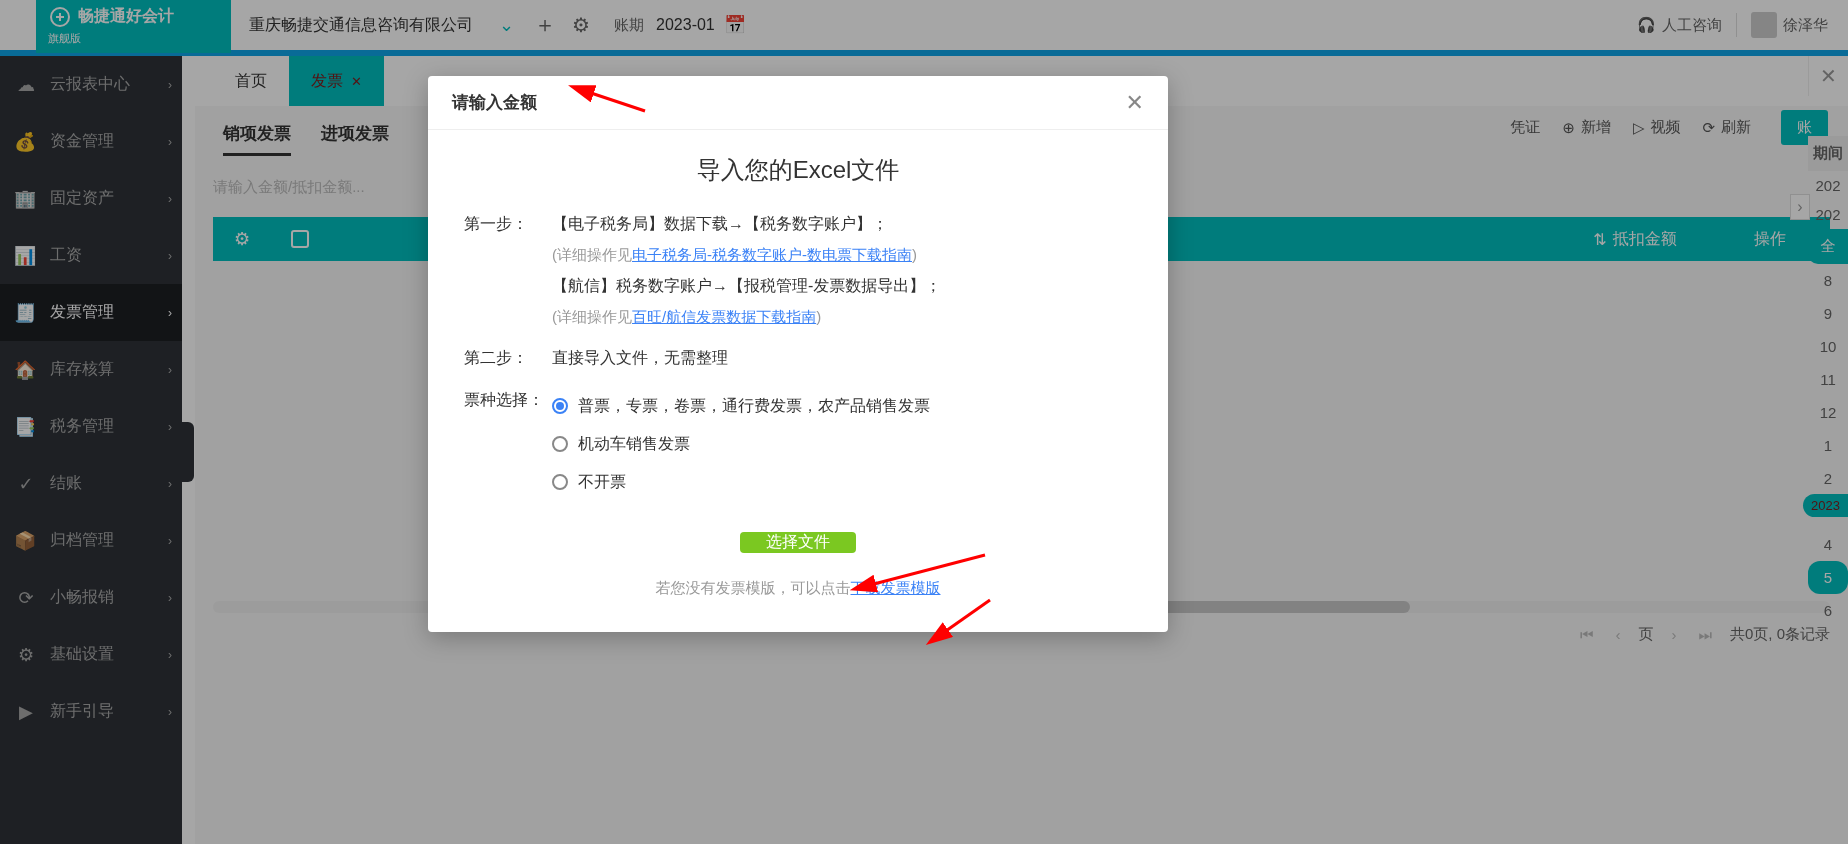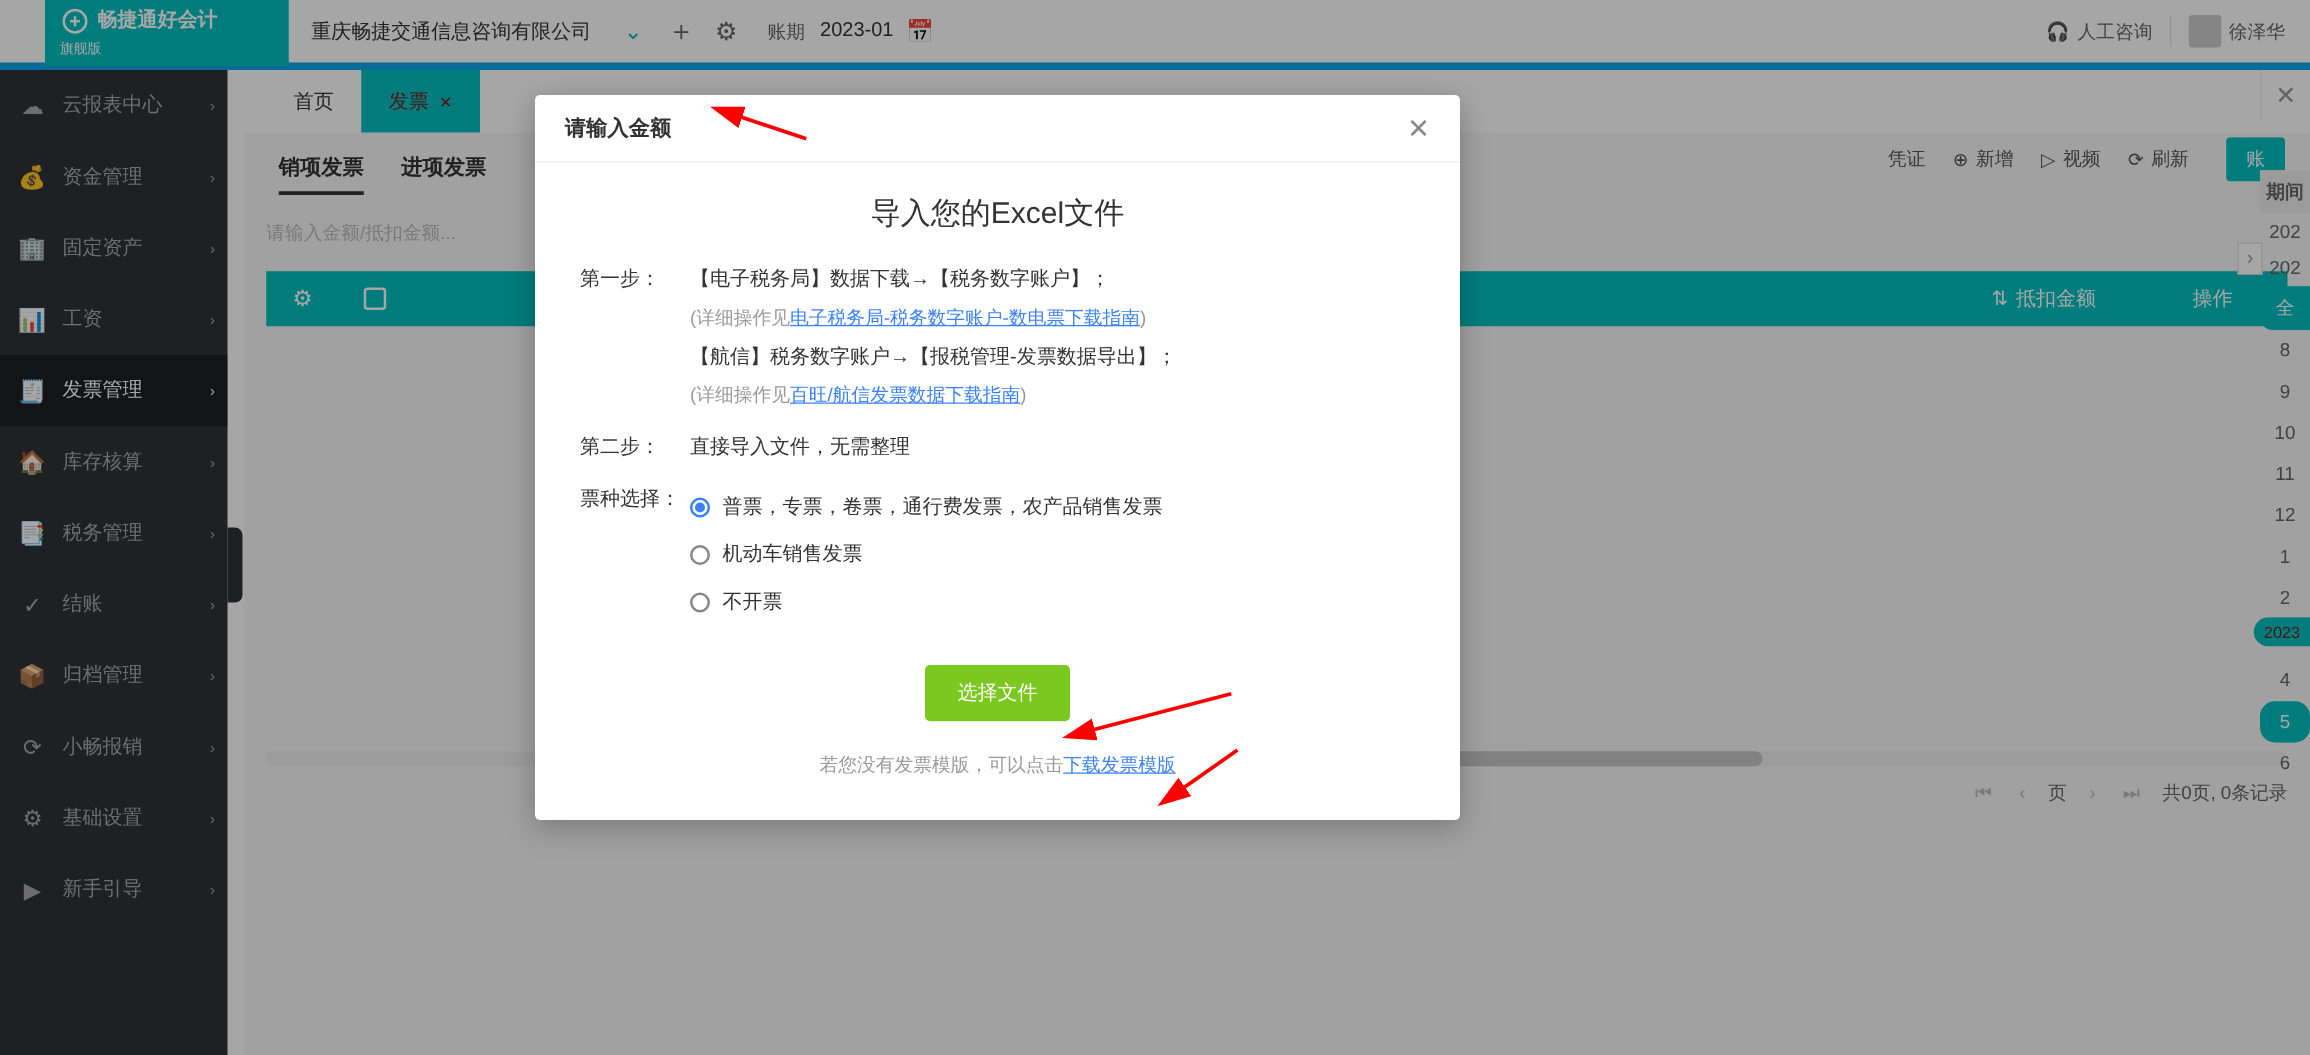--- a/index.html
+++ b/index.html
@@ -88,21 +88,21 @@
 .mb-title { text-align: center; font-size: 24px; color: #333; margin-bottom: 22px; }
 .step-row { display: flex; margin-bottom: 10px; font-size: 16px; color: #333; line-height: 2.0; }
 .step-lbl { width: 88px; flex-shrink: 0; }
 .step-body { flex: 1; }
 .hint { color: #999; font-size: 15px; }
 .link { color: #3b82f6; text-decoration: underline; cursor: pointer; }
 .radio-row { display: flex; align-items: center; gap: 10px; margin: 6px 0; }
 .radio { width: 16px; height: 16px; border: 2px solid #888; border-radius: 50%; display: inline-flex; align-items: center; justify-content: center; }
 .radio.checked { border-color: #3b82f6; }
 .radio.checked::after { content: ""; width: 8px; height: 8px; background: #3b82f6; border-radius: 50%; }
-.choose-btn { display: block; margin: 28px auto 0; background: #7bc821; color: #fff; border: none; padding: 12px 26px; font-size: 16px; border-radius: 4px; cursor: pointer; }
+.choose-btn { display: block; margin: 28px auto 0; background: #7bc821; color: #fff; border: none; padding: 0 26px; font-size: 16px; border-radius: 4px; cursor: pointer; }
 .tmpl-line { text-align: center; margin-top: 26px; font-size: 15px; color: #999; }
 
 
 .arrow-red { position: absolute; pointer-events: none; }
 .arrow-red svg { overflow: visible; }
 </style>
 </head>
 <body>
 
 <div class="top-header">

